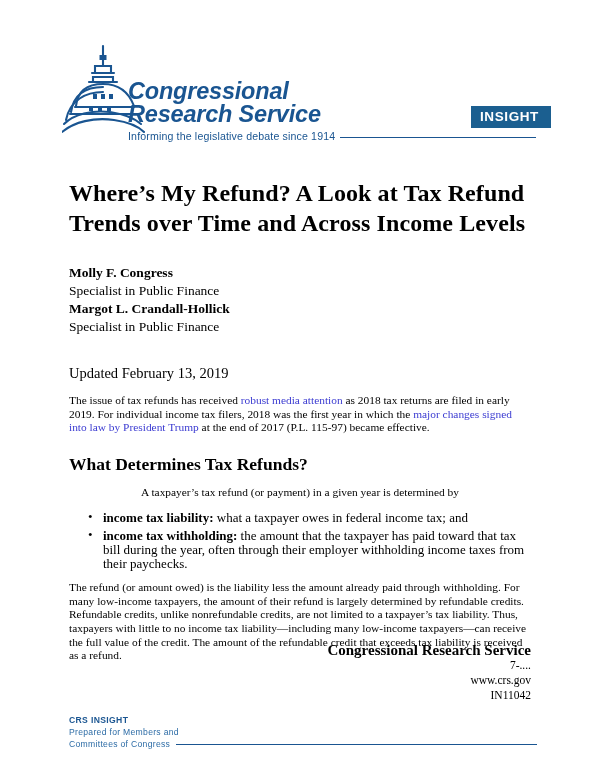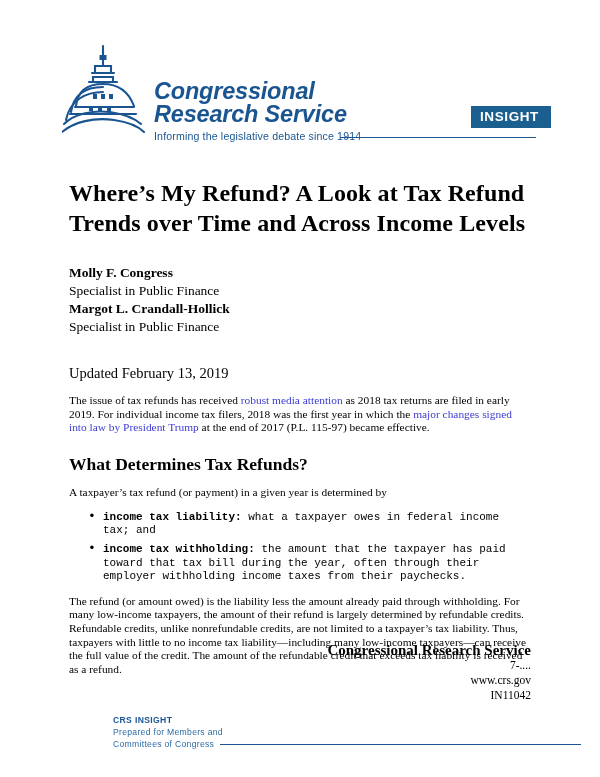--- a/index.html
+++ b/index.html
@@ -43,21 +43,21 @@
   .dome {
     position: absolute;
     left: 0;
     top: 0;
     width: 84px;
     height: 96px;
   }
 
   .logo-words {
     position: absolute;
-    left: 92px;
+    left: 66px;
     top: 36px;
     width: 230px;
   }
 
   .logo-line1, .logo-line2 {
     font-family: "Liberation Sans", "DejaVu Sans", sans-serif;
     font-style: italic;
     font-weight: bold;
     font-size: 23.5px;
     line-height: 23px;
@@ -154,34 +154,34 @@
     font-size: 17.5px;
     line-height: 22px;
     margin-top: 18px;
     margin-bottom: 0;
   }
 
   .lead-para {
     font-size: 11.4px;
     line-height: 13.6px;
     margin-top: 11px;
+    text-align: center;
   }
 
   ul.bullets {
     list-style: none;
     margin: 9px 0 0 0;
     padding: 0;
   }
   ul.bullets > li {
     position: relative;
     padding-left: 34px;
-    font-size: 11px;
+    font-size: 13px;
     line-height: 13.6px;
     margin-bottom: 5px;
-    font-family: Liberation Mono, monospace;
   }
   ul.bullets > li::before {
     content: "\2022";
     position: absolute;
     left: 19px;
     top: -1px;
     font-size: 13px;
     line-height: 13.6px;
   }
   .b-term { font-weight: bold; }
@@ -208,21 +208,20 @@
   .footer-line {
     font-size: 11.5px;
     line-height: 15px;
   }
 
   .footer-left {
     position: absolute;
     left: 69px;
     top: 714px;
     width: 480px;
-    margin-left: 44px;
   }
   .crs-insight-label {
     font-family: "Liberation Sans", "DejaVu Sans", sans-serif;
     font-weight: bold;
     font-size: 8.6px;
     letter-spacing: 0.35px;
     line-height: 12px;
     color: #1a5591;
   }
   .crs-sub {

